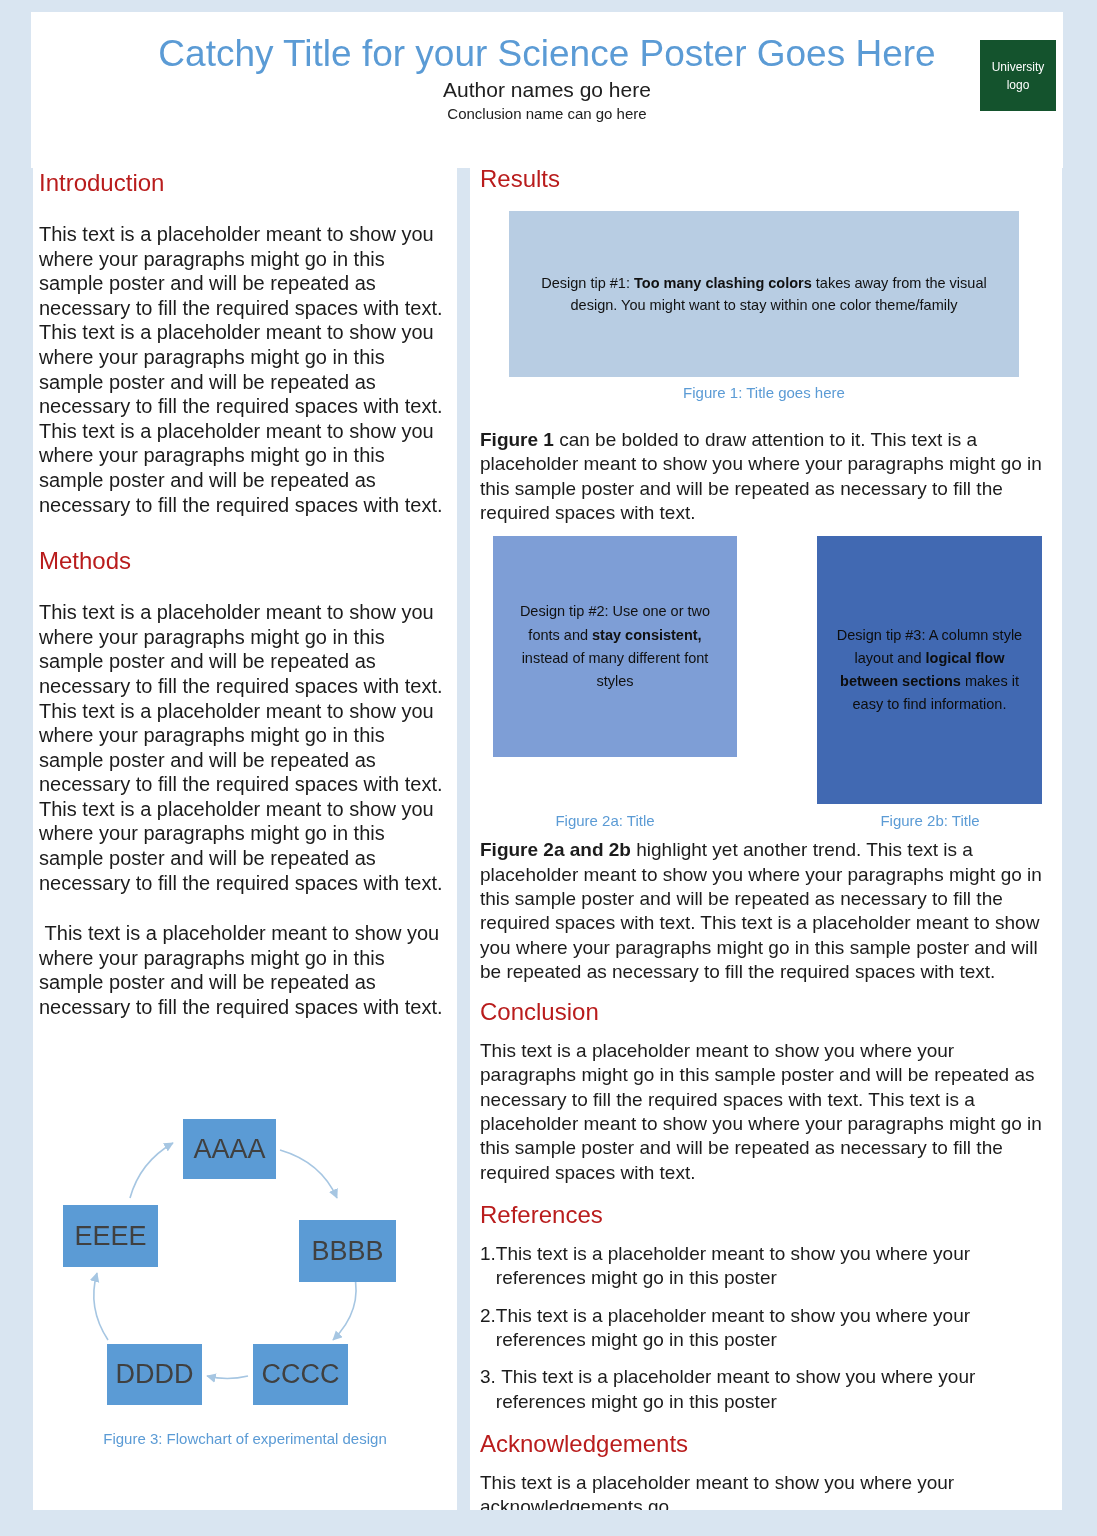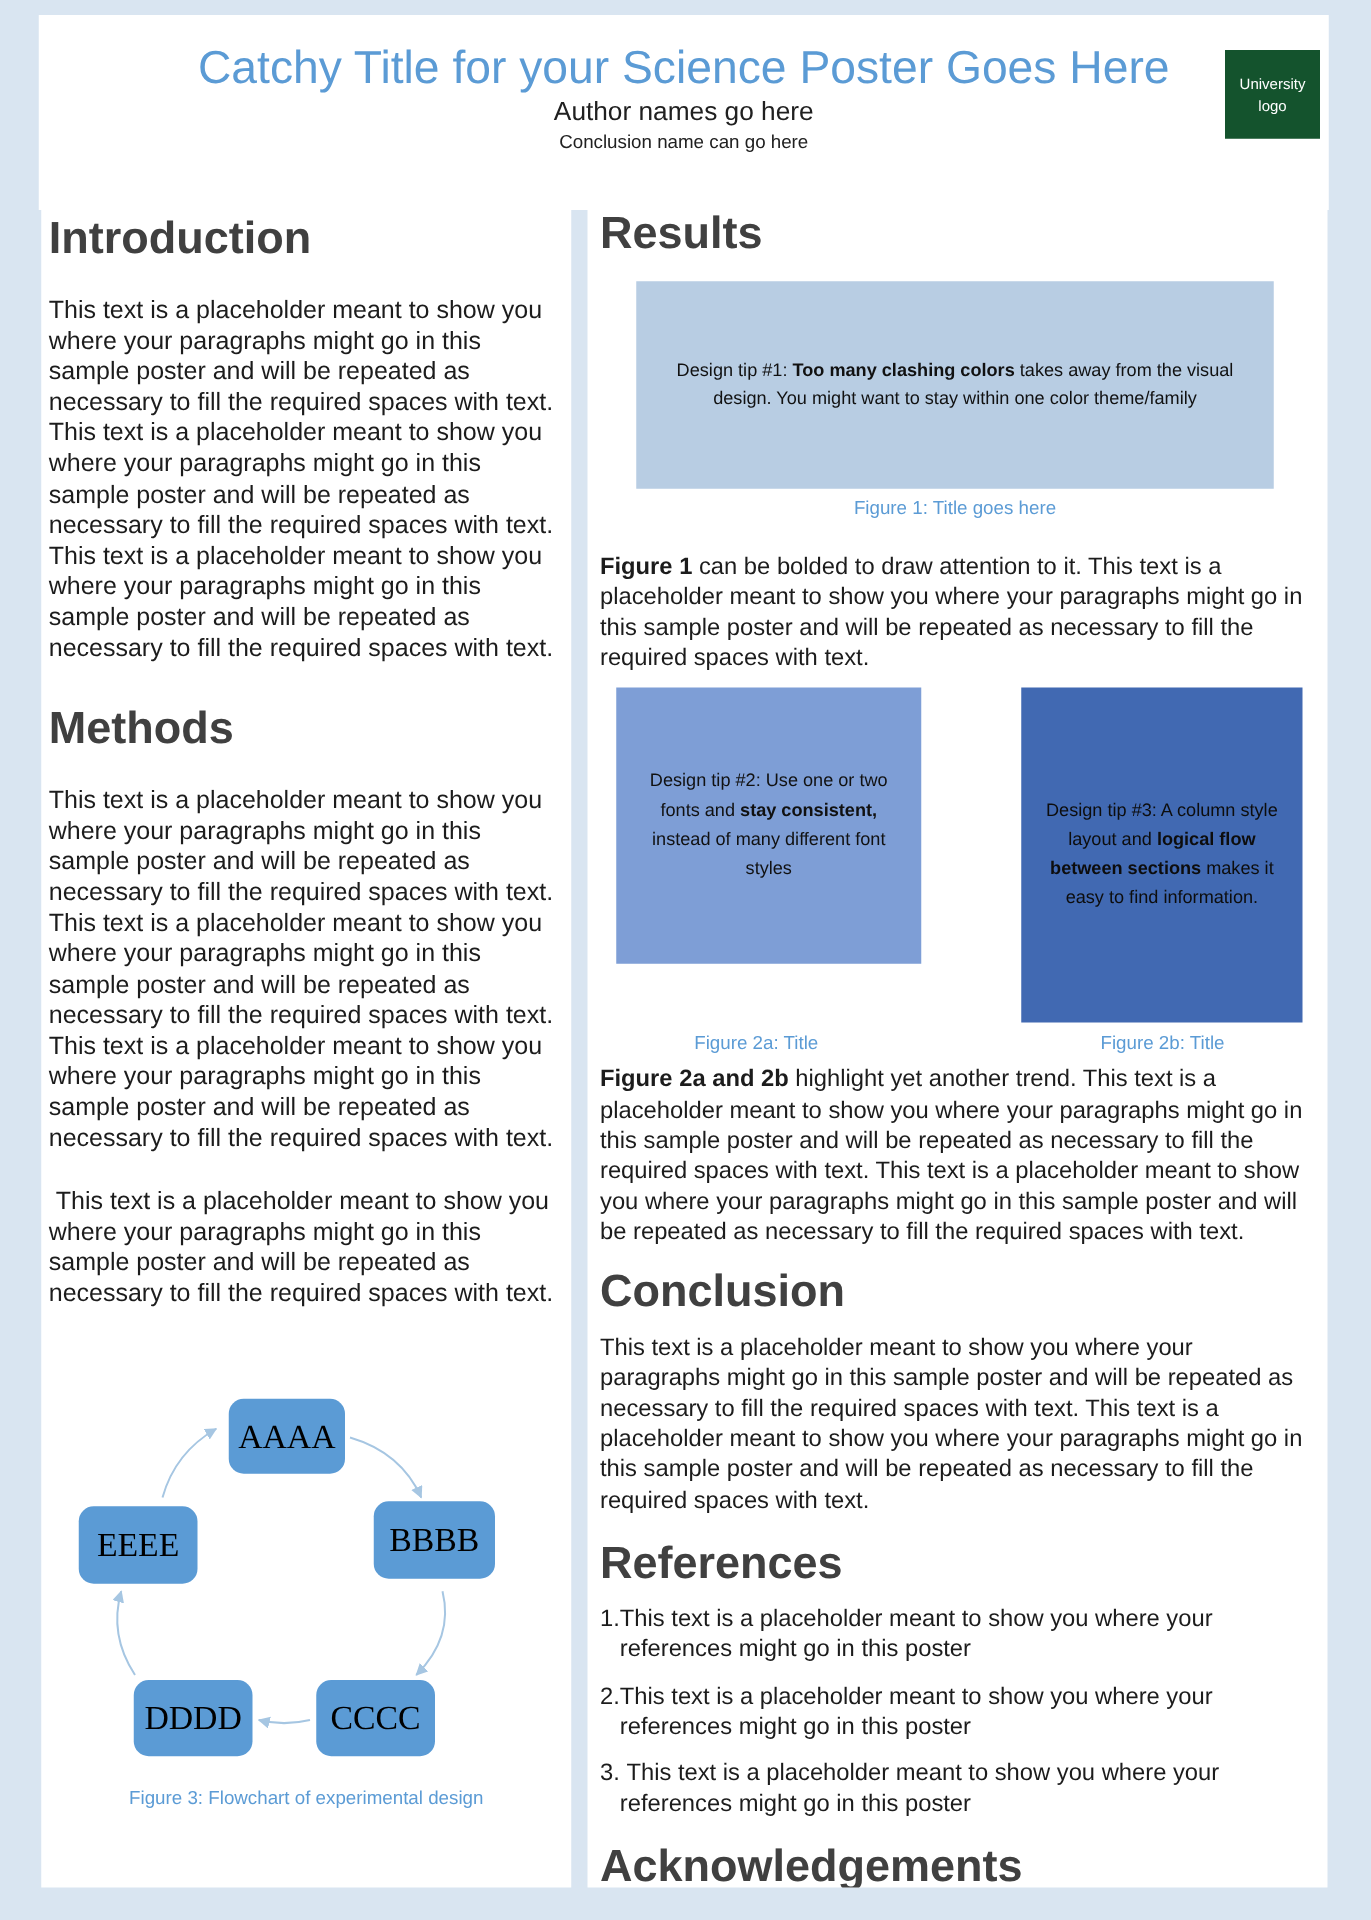--- a/index.html
+++ b/index.html
@@ -19,39 +19,39 @@
   .university { text-align:center; font-size:15px; color:#202020; margin-top:3px; }
   .logo {
     position:absolute; right:7px; top:28px; width:76px; height:71px;
     background:#14532d; color:#ffffff; font-size:12px; line-height:1.5;
     display:flex; align-items:center; justify-content:center; text-align:center;
   }
   
   .panel { position:absolute; top:163px; background:#ffffff; overflow:hidden; }
   .left-panel  { left:33px;  width:424px; height:1347px; padding:4px 8px 0 6px; }
   .right-panel { left:470px; width:592px; height:1347px; padding:2px 14px 0 10px; }
-  h2 { font-size:36px; font-weight:bold; color:#404040; }
+  h2 { font-size:24px; font-weight:normal; color:#b91c1c; }
   .body { font-size:20px; line-height:1.23; color:#1c1c1c; }
   .rbody { font-size:19px; line-height:1.28; color:#1c1c1c; }
   .pre { white-space:pre-wrap; }
   b { font-weight:bold; }
   
   .lp-h1 { margin-top:2px; }
   .lp-p1 { margin-top:25px; }
   .lp-h2 { margin-top:30px; }
   .lp-p2 { margin-top:25px; }
   .lp-p3 { margin-top:26px; }
   
   .flowchart { position:absolute; left:0; top:947px; width:424px; height:348px; }
   .flow-node {
-    position:absolute; background:#5b9bd5; border-radius:12px; color:#000000;
-    font-size:27px; display:flex; align-items:center; justify-content:center;font-family:Liberation Serif, serif;
+    position:absolute; background:#5b9bd5; border-radius:0; color:#404040;
+    font-size:27px; display:flex; align-items:center; justify-content:center;
   }
   .node-a { left:150px; top:9px;   width:93px; height:60px; }
-  .node-b { left:266px; top:91px;  width:97px; height:62px; }
+  .node-b { left:266px; top:110px;  width:97px; height:62px; }
   .node-e { left:30px;  top:95px;  width:95px; height:62px; }
   .node-c { left:220px; top:234px; width:95px; height:61px; }
   .node-d { left:74px;  top:234px; width:95px; height:61px; }
   .flow-arrows { position:absolute; left:0; top:0; width:424px; height:348px; }
   .flow-caption {
     position:absolute; left:0; top:320px; width:100%;
     text-align:center; color:#5b9bd5; font-size:15px;
   }
   
   .fig1 {

